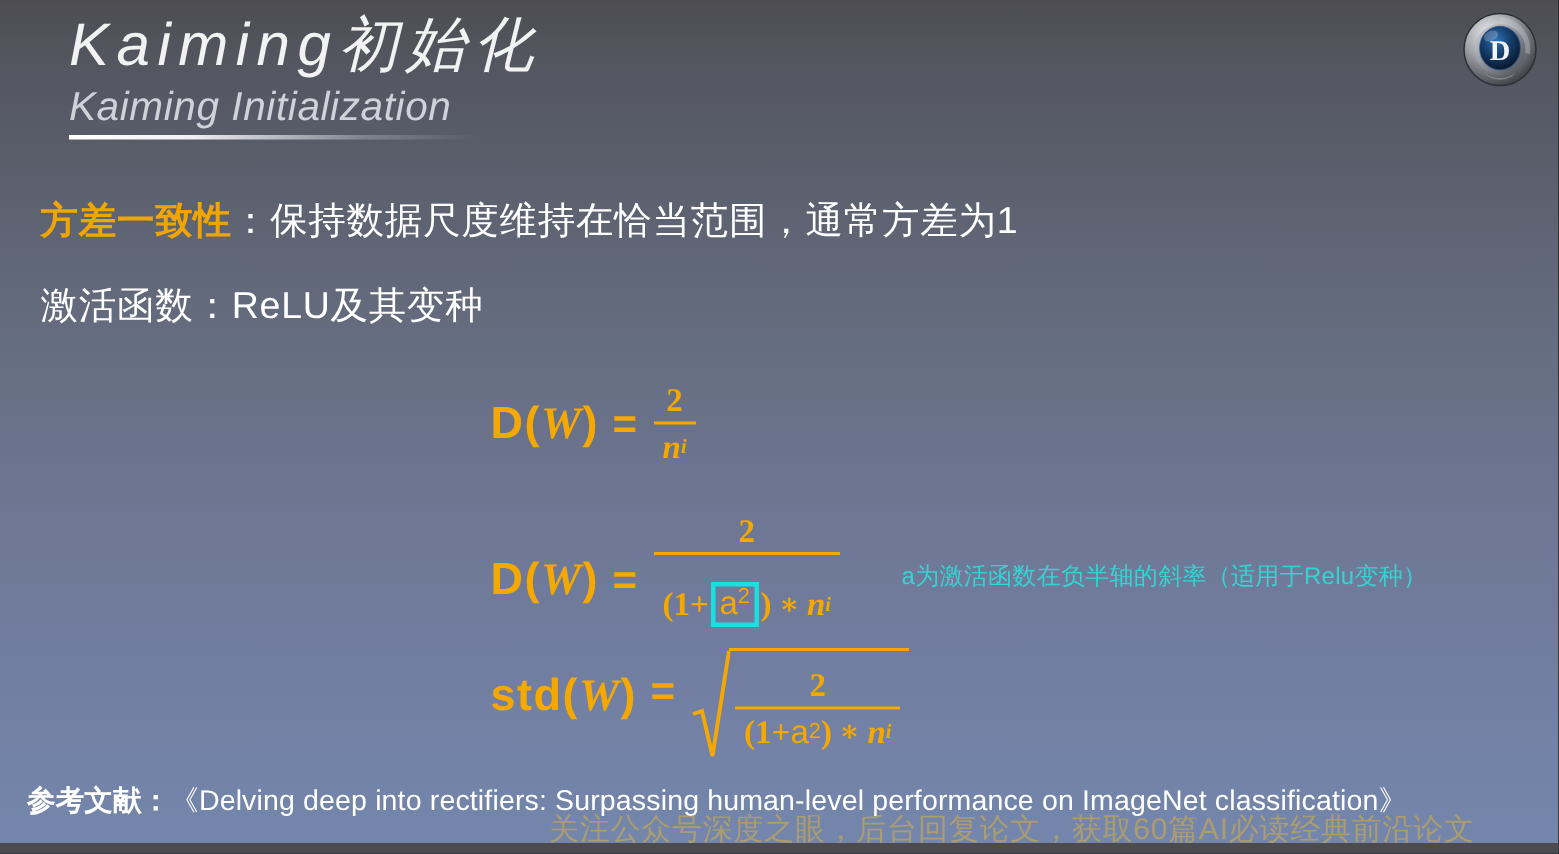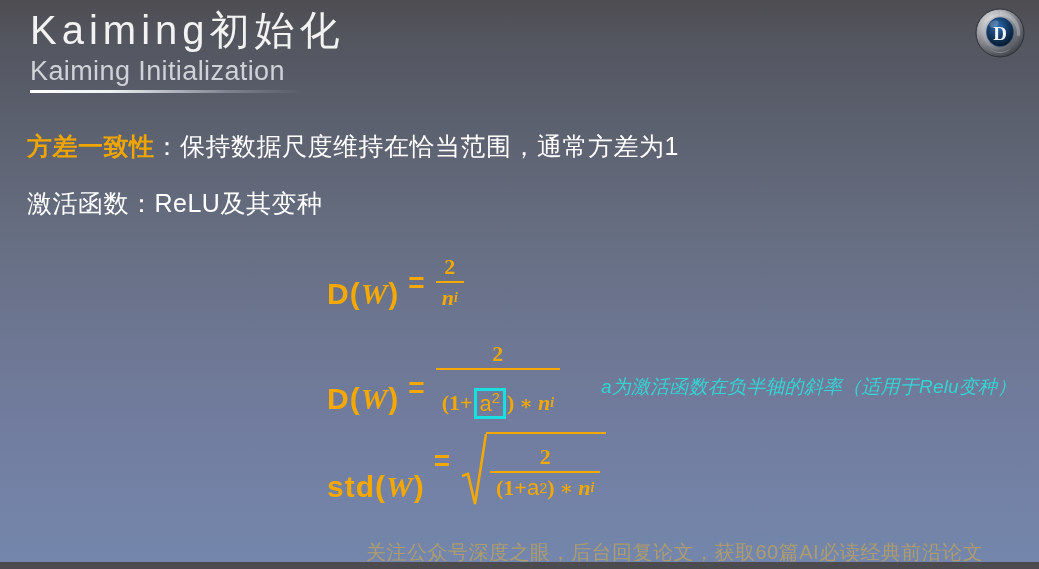--- a/index.html
+++ b/index.html
@@ -33,23 +33,24 @@
     left: 0;
     bottom: 0;
     width: 1039px;
     height: 7px;
     background: #4c4c50;
   }
 
   
   #title-block {
     position: absolute;
-    left: 30px;
+    left: 46px;
     top: 2px;
     width: 700px;
+    font-style: italic;
   }
   #page-title {
     font-size: 40px;
     font-weight: 400;
     color: #f2f2f2;
     letter-spacing: 5px;
     line-height: 56px;
     white-space: nowrap;
   }
   #page-subtitle {
@@ -117,21 +118,20 @@
     position: absolute;
     color: #f5a800;
     display: flex;
     align-items: center;
     white-space: nowrap;
   }
   .lhs {
     font-size: 30px;
     font-weight: 700;
     letter-spacing: 1px;
-    margin-top: 23px;
   }
   .lhs .var {
     font-family: "Liberation Serif", "DejaVu Serif", serif;
     font-style: italic;
     font-weight: bold;
   }
   .eq {
     font-size: 28px;
     font-weight: 700;
     margin: 0 11px 0 9px;
@@ -189,25 +189,24 @@
     font-family: "Liberation Sans", "DejaVu Sans", sans-serif;
     font-style: normal;
     font-weight: 400;
   }
 
   
   #annotation {
     position: absolute;
     left: 601px;
     top: 374px;
-    font-size: 19px;
+    font-size: 16px;
     color: #36d3d3;
     white-space: nowrap;
     letter-spacing: 0.2px;
-    font-style: italic;
   }
 
   
   #formula-3 { left: 327px; top: 432px; align-items: flex-start; }
   #formula-3 .lhs { padding-top: 15px; }
   #formula-3 .eq { padding-top: 13px; }
   .sqrt {
     display: flex;
     align-items: stretch;
   }
@@ -348,17 +347,20 @@
               <span>)</span>
               <span class="ast">∗</span>
               <span class="ital">n</span>
               <span class="sub">i</span>
             </span>
         </span>
       </span>
     </span>
   </div>
 
+  <div id="reference">
+    <span id="ref-label">参考文献：</span><span>《Delving deep into rectifiers: Surpassing human-level performance on ImageNet classification》</span>
+  </div>
 
   <div id="watermark">关注公众号深度之眼，后台回复论文，获取60篇AI必读经典前沿论文</div>
 
   <div id="bottom-bar"></div>
 </div>
 
 </body></html>

